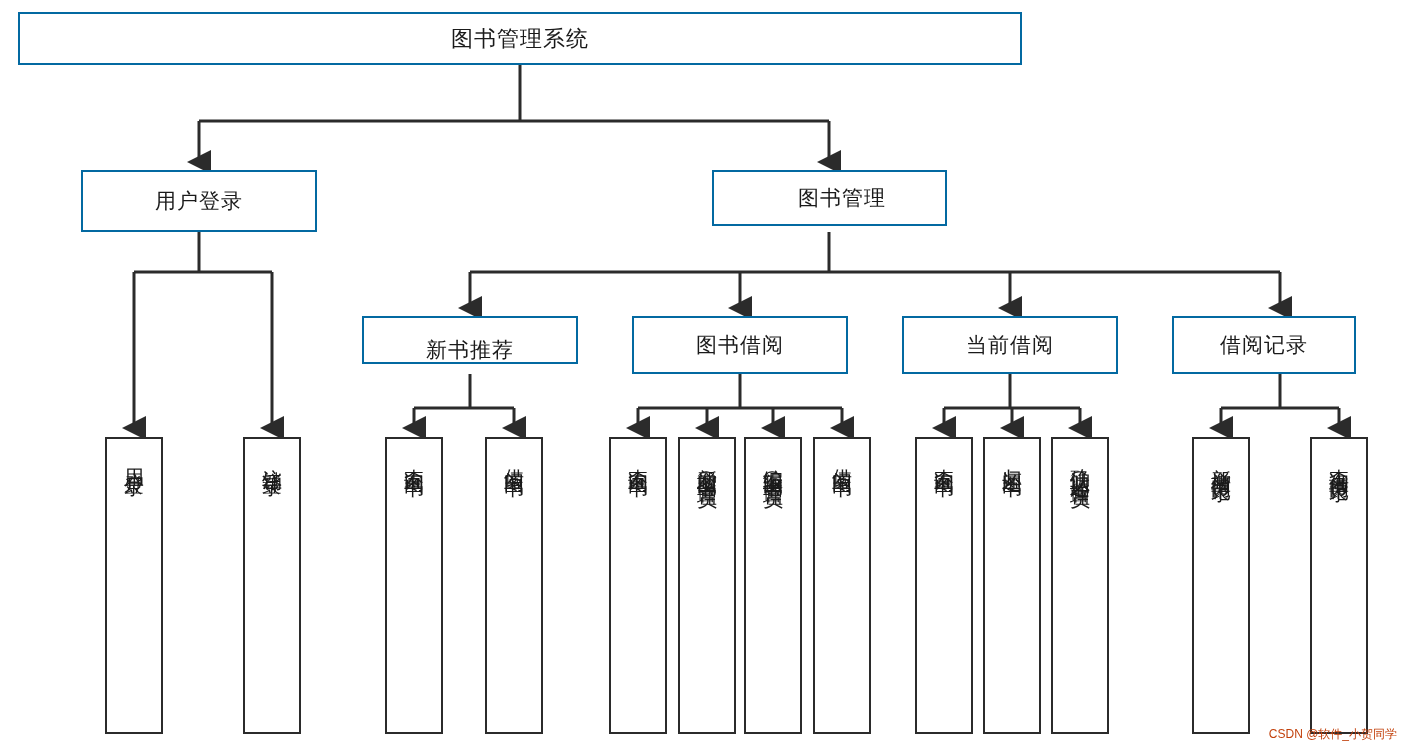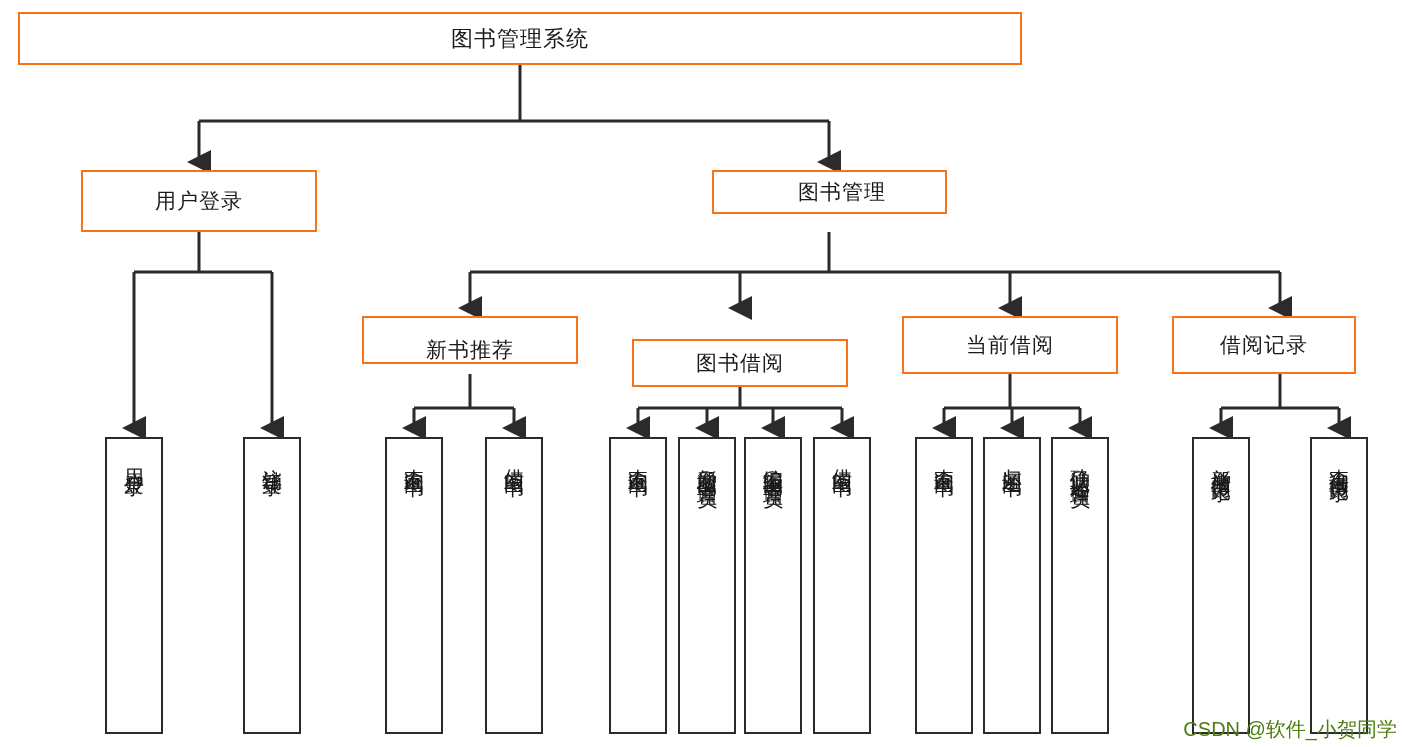--- a/index.html
+++ b/index.html
@@ -24,21 +24,21 @@
     left: 0;
     top: 0;
     width: 1405px;
     height: 747px;
     pointer-events: none;
   }
   .node {
     position: absolute;
     box-sizing: border-box;
     background: #ffffff;
-    border: 2px solid #f97316;
+    border: 2px solid #0369a1;
     display: flex;
     align-items: center;
     justify-content: center;
     z-index: 2;
   }
   .node .label {
     font-size: 21px;
     line-height: 1.15;
     letter-spacing: 1px;
     color: #1a1a1a;
@@ -62,22 +62,22 @@
     font-size: 20px;
     line-height: 1.05;
     letter-spacing: 3px;
     color: #1a1a1a;
     white-space: nowrap;
   }
   .watermark {
     position: absolute;
     right: 8px;
     bottom: 4px;
-    font-size: 20px;
-    color: #4d7c0f;
+    font-size: 12px;
+    color: #c2410c;
     z-index: 5;
     white-space: nowrap;
   }
 </style>
 </head>
 <body>
 
 <div id="canvas">
 
   <svg id="edges" viewBox="0 0 1405 747" xmlns="http://www.w3.org/2000/svg">
@@ -133,28 +133,28 @@
     </g>
   </svg>
 
   <div class="node root" style="left:18px; top:12px; width:1004px; height:53px;">
     <span class="label">图书管理系统</span>
   </div>
 
   <div class="node" style="left:81px; top:170px; width:236px; height:62px;">
     <span class="label">用户登录</span>
   </div>
-  <div class="node" style="left:712px; top:170px; width:235px; height:44px;padding-left:25px;">
+  <div class="node" style="left:712px; top:170px; width:235px; height:56px;padding-left:25px;">
     <span class="label">图书管理</span>
   </div>
 
   <div class="node" style="left:362px; top:316px; width:216px; height:48px;align-items:flex-end;">
     <span class="label">新书推荐</span>
   </div>
-  <div class="node" style="left:632px; top:316px; width:216px; height:48px;margin-top:23px;">
+  <div class="node" style="left:632px; top:316px; width:216px; height:58px;">
     <span class="label">图书借阅</span>
   </div>
   <div class="node" style="left:902px; top:316px; width:216px; height:58px;justify-content:center;">
     <span class="label">当前借阅</span>
   </div>
   <div class="node" style="left:1172px; top:316px; width:184px; height:58px;">
     <span class="label">借阅记录</span>
   </div>
 
   <div class="leaf" style="left:105px; top:437px; width:58px; height:297px;">

